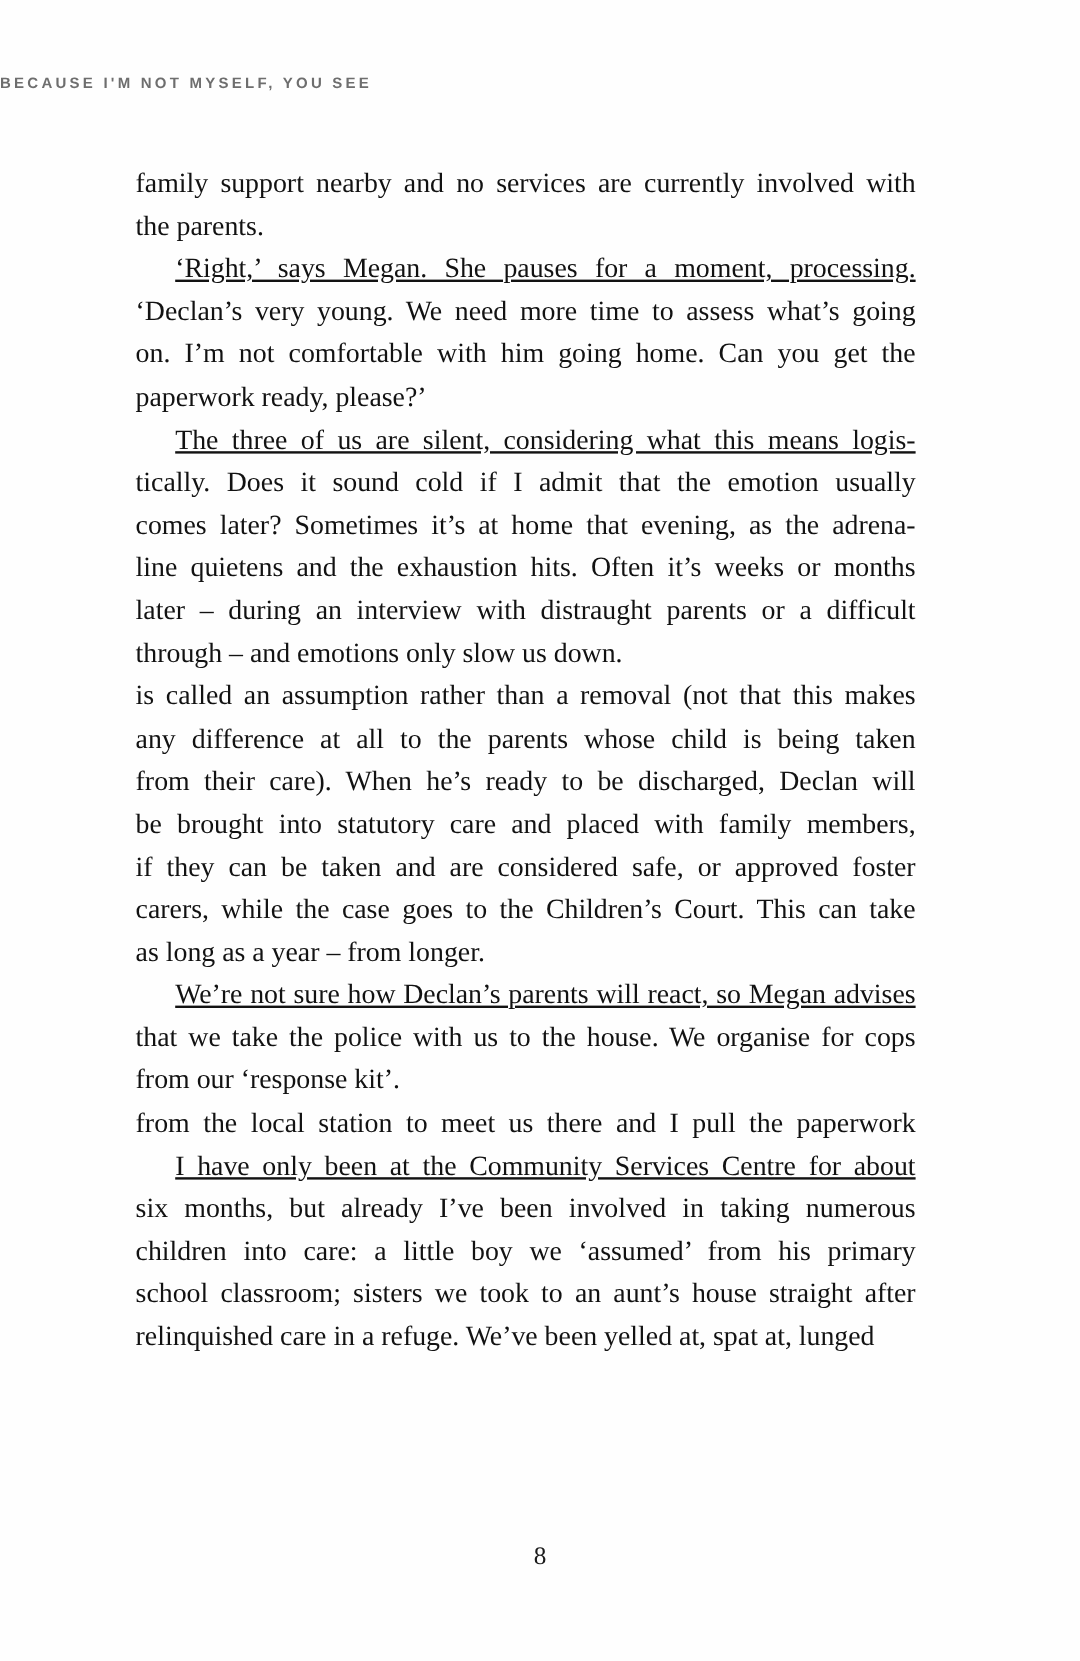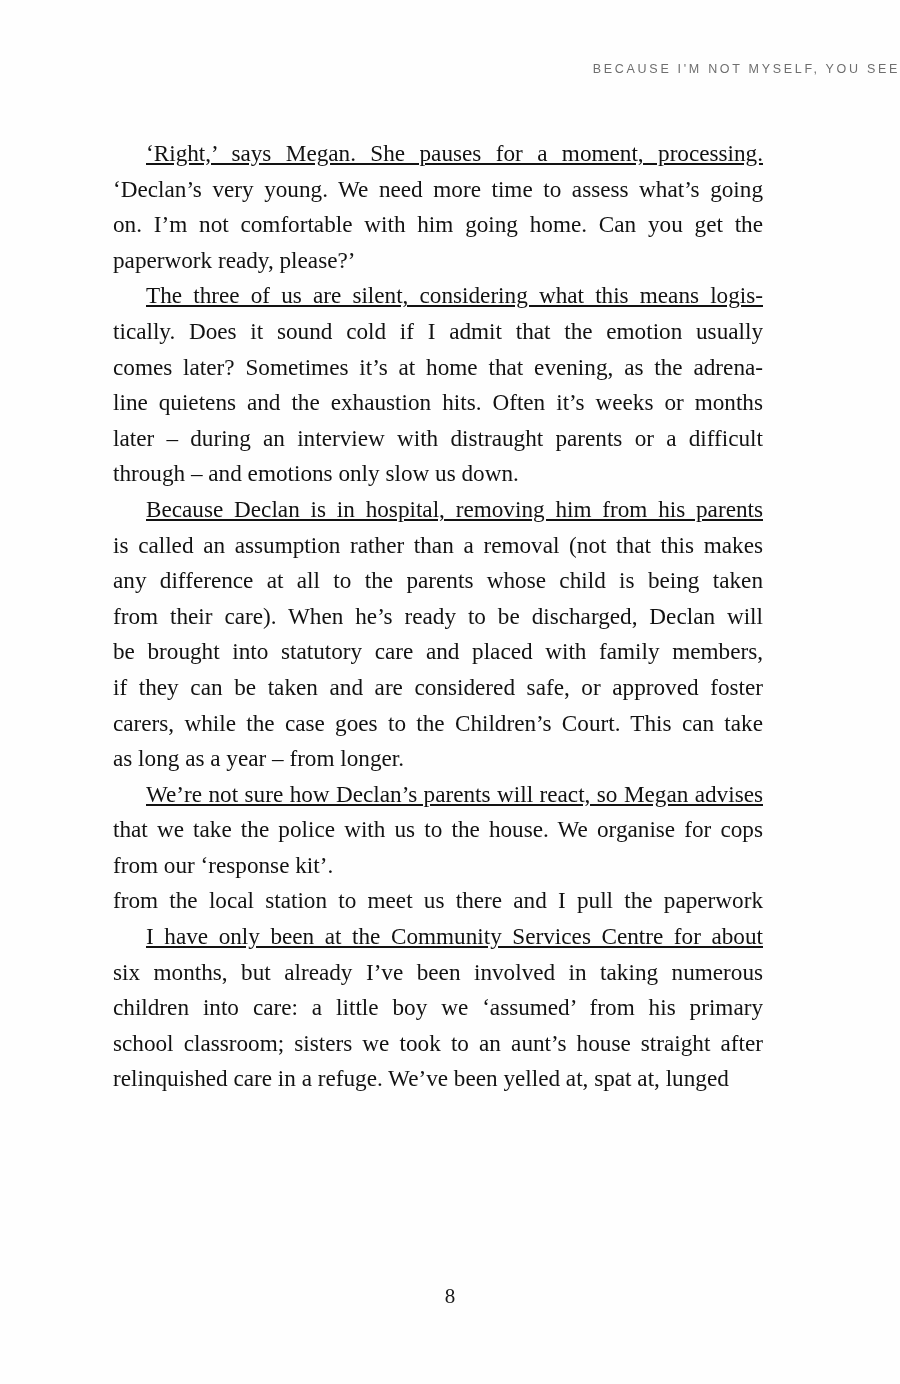--- a/index.html
+++ b/index.html
@@ -22,27 +22,27 @@
     inset: 0;
     background: #fefefe;
   }
 
   
   .running-head {
     position: absolute;
     top: 62px;
     left: 0;
     right: 0;
-    text-align: right;
+    text-align: left;
     font-family: "Liberation Sans", "DejaVu Sans", sans-serif;
     font-size: 12.5px;
     letter-spacing: 2.7px;
     color: #6e6e6e;
     text-transform: uppercase;
-    font-weight: 400;
+    font-weight: 700;
     white-space: pre;
   }
 
   
   .text-column {
     position: absolute;
     left: 113px;
     top: 136px;
     width: 650px;
   }
@@ -85,35 +85,38 @@
 </style>
 </head>
 <body>
 
 <div class="page">
 
   <div class="running-head">BECAUSE I'M NOT MYSELF, YOU SEE</div>
 
   <div class="text-column">
       <p class="para">
+        <span class="line">family support nearby and no services are currently involved with</span>
+        <span class="line flush">the parents.</span>
+      </p>
+      <p class="para">
         <span class="line indent">‘Right,’ says Megan. She pauses for a moment, processing.</span>
         <span class="line">‘Declan’s very young. We need more time to assess what’s going</span>
         <span class="line">on. I’m not comfortable with him going home. Can you get the</span>
         <span class="line flush">paperwork ready, please?’</span>
       </p>
       <p class="para">
         <span class="line indent">The three of us are silent, considering what this means logis-</span>
         <span class="line">tically. Does it sound cold if I admit that the emotion usually</span>
         <span class="line">comes later? Sometimes it’s at home that evening, as the adrena-</span>
         <span class="line">line quietens and the exhaustion hits. Often it’s weeks or months</span>
         <span class="line">later – during an interview with distraught parents or a difficult</span>
         <span class="line flush">through – and emotions only slow us down.</span>
       </p>
       <p class="para">
-        <span class="line indent">Because Declan is in hospital, removing him from his parents</span>
         <span class="line">is called an assumption rather than a removal (not that this makes</span>
         <span class="line">any difference at all to the parents whose child is being taken</span>
         <span class="line">from their care). When he’s ready to be discharged, Declan will</span>
         <span class="line">be brought into statutory care and placed with family members,</span>
         <span class="line">if they can be taken and are considered safe, or approved foster</span>
         <span class="line">carers, while the case goes to the Children’s Court. This can take</span>
         <span class="line flush">as long as a year – from longer.</span>
       </p>
       <p class="para">
         <span class="line indent">We’re not sure how Declan’s parents will react, so Megan advises</span>

